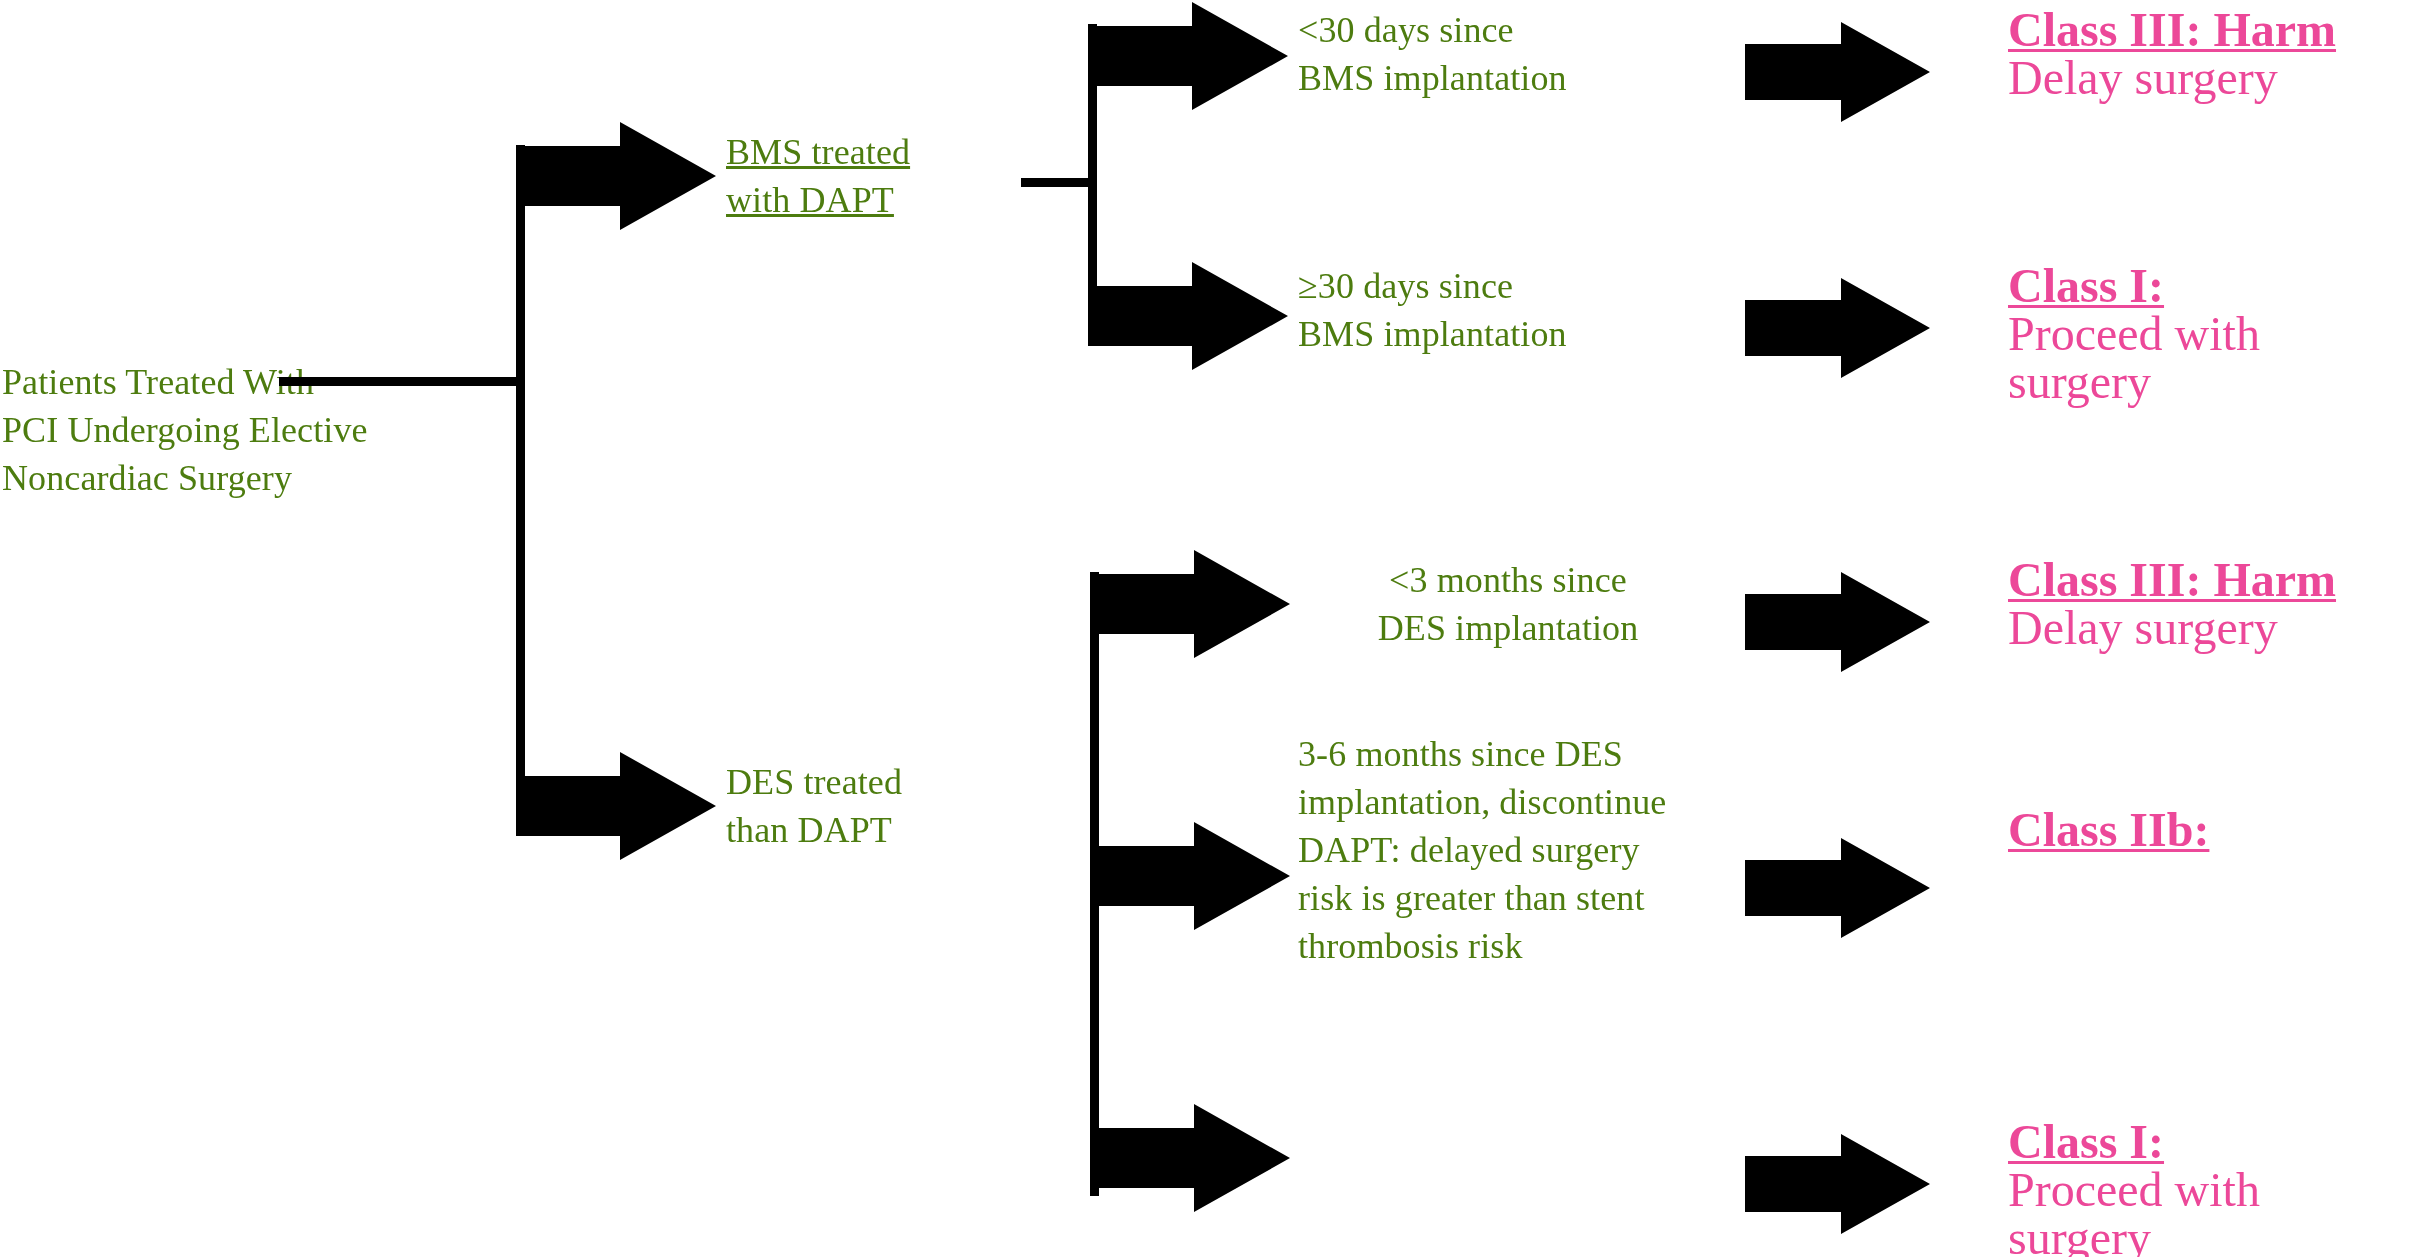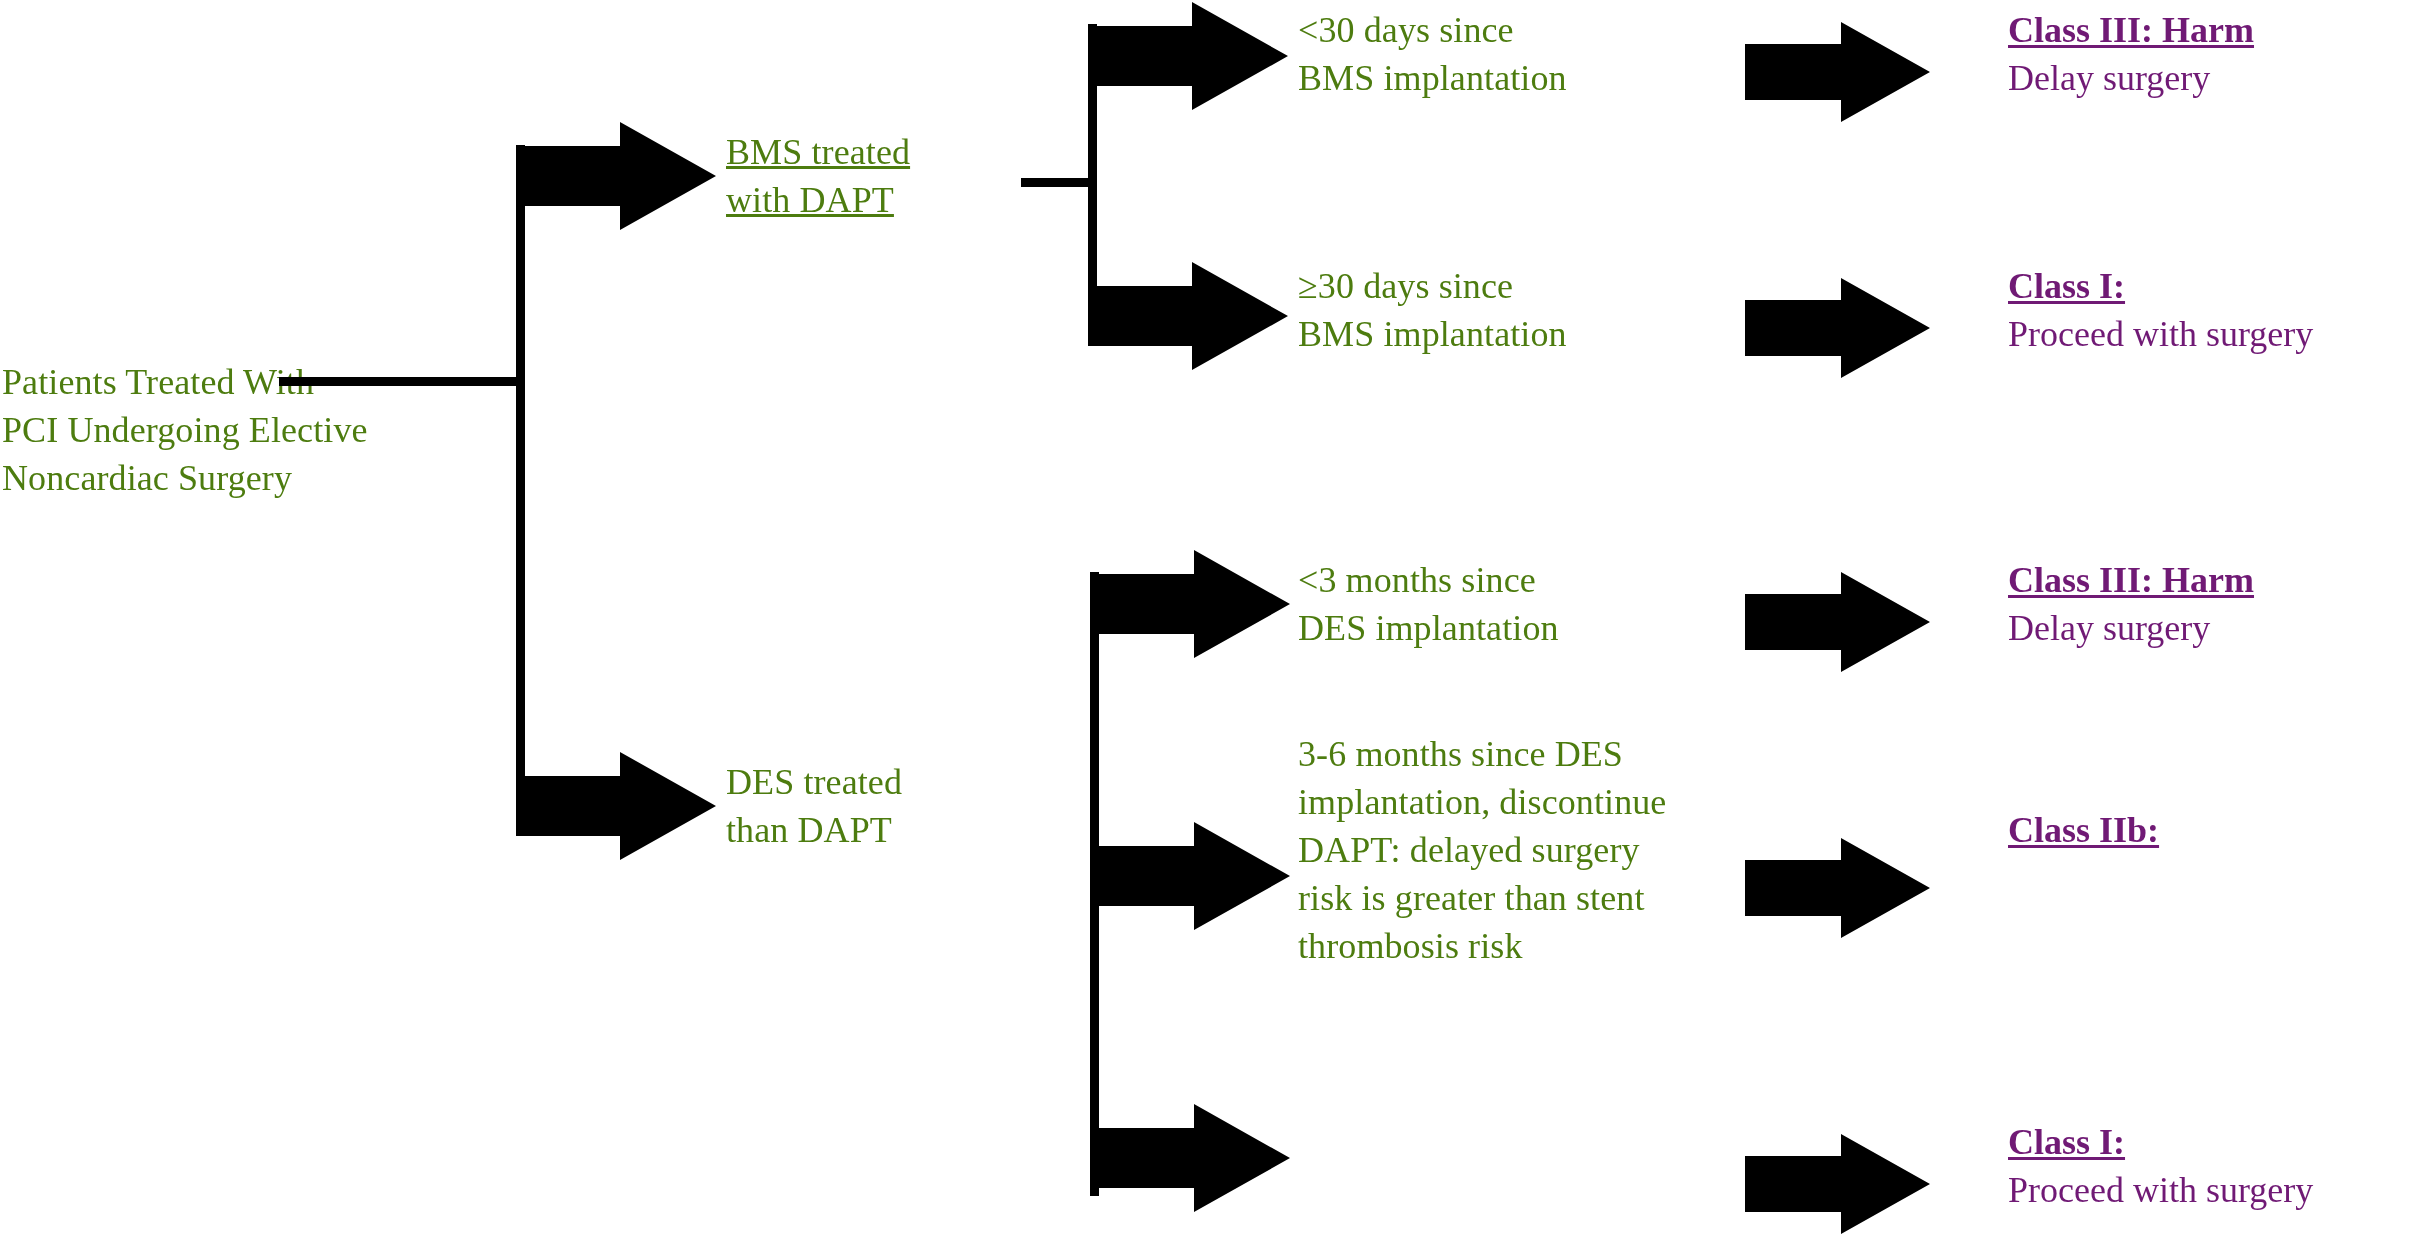--- a/index.html
+++ b/index.html
@@ -19,23 +19,23 @@
   .node-text {
     position: absolute;
     font-size: 36px;
     line-height: 48px;
     color: #4d7c0f;
     white-space: pre-line;
     letter-spacing: 0.1px;
   }
   .outcome-text {
     position: absolute;
-    font-size: 36px;
+    font-size: 48px;
     line-height: 48px;
-    color: #701a75;
+    color: #ec4899;
   }
   .outcome-title {
     font-weight: bold;
     text-decoration: underline;
     text-underline-offset: 3px;
     text-decoration-thickness: 3px;
     display: block;
   }
   .outcome-body {
     font-weight: normal;
@@ -107,21 +107,21 @@
     <path d="M0,24 L104,24 L104,0 L200,54 L104,108 L104,84 L0,84 Z"></path>
   </svg>
   <div class="node-text" style="left:726px; top:758px; width:310px;">DES treated
 than DAPT</div>
 
   <div class="connector" style="left:1090px; top:572px; width:9px; height:624px;"></div>
 
   <svg class="arrow-svg" style="left:1090px; top:550px;" width="200" height="108" viewBox="0 0 200 108">
     <path d="M0,24 L104,24 L104,0 L200,54 L104,108 L104,84 L0,84 Z"></path>
   </svg>
-  <div class="node-text" style="left:1298px; top:556px; width:420px;">&lt;3 months since
+  <div class="node-text" style="left:1298px; top:556px; width:420px;text-align:center;">&lt;3 months since
 DES implantation</div>
 
   <svg class="arrow-svg" style="left:1745px; top:572px;" width="185" height="100" viewBox="0 0 185 100">
     <path d="M0,22 L96,22 L96,0 L185,50 L96,100 L96,78 L0,78 Z"></path>
   </svg>
   <div class="outcome-text" style="left:2008px; top:556px; width:400px;">
     <span class="outcome-title">Class III: Harm</span>
     <span class="outcome-body">Delay surgery</span>
   </div>
 

